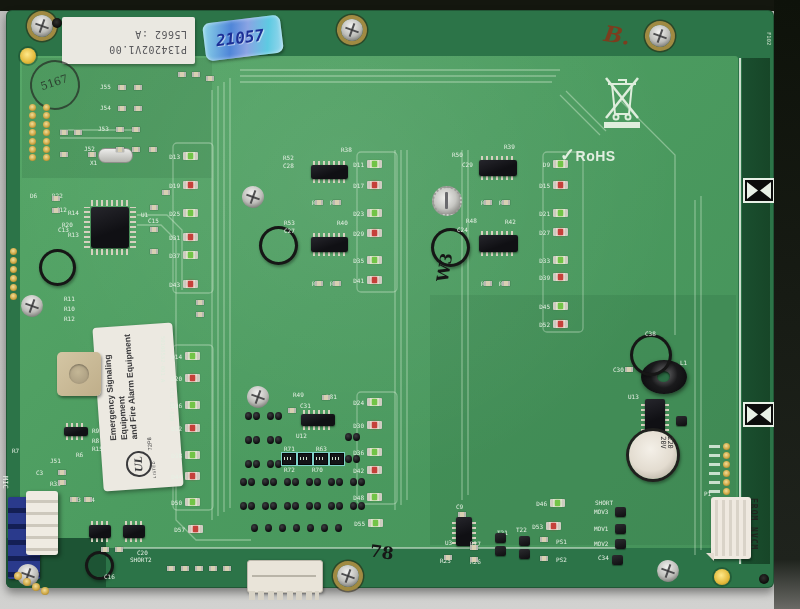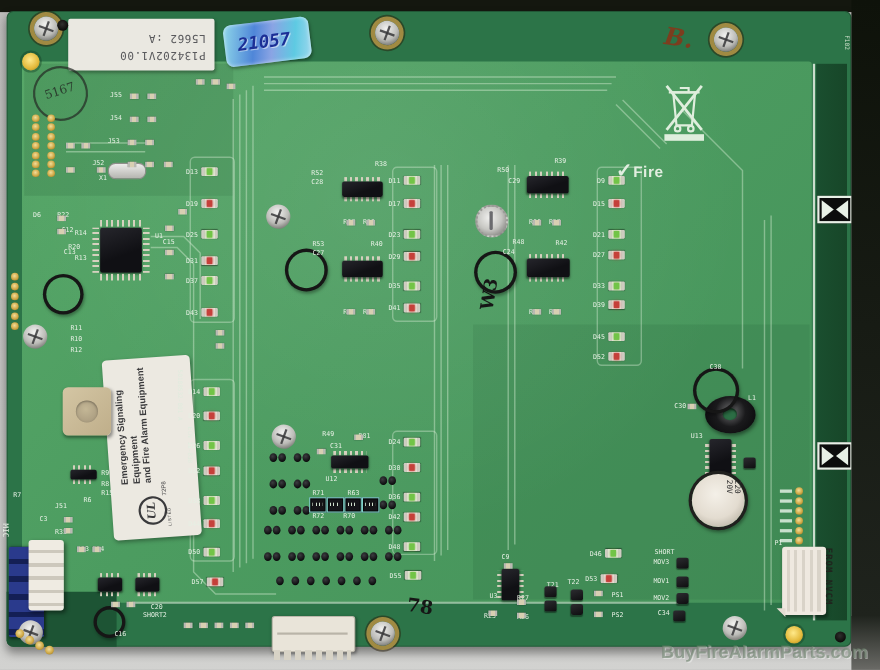--- a/index.html
+++ b/index.html
@@ -204,21 +204,21 @@
       <path d="M12 12 h28"></path>
       <path d="M22 8 h8 v4"></path>
     <circle cx="20" cy="45" r="2.5"></circle>
       <circle cx="32" cy="45" r="2.5"></circle>
     <path d="M10 6 L42 46" stroke-width="2.5"></path>
       <path d="M42 6 L10 46" stroke-width="2.5"></path>
     <rect x="8" y="50" width="36" height="6" fill="#dfeedd" stroke="none"></rect>
   </svg>
 
   <div class="abs rohs">
-    <span class="chk">✓</span><span>Fire</span>
+    <span class="chk">✓</span><span>RoHS</span>
   </div>
 
   <div class="abs ullabel">
     <div class="abs ullabel-in">
       <div class="ul-circle">UL</div>
       <div class="ul-listed">LISTED</div>
       <div class="ul-code">72P8</div>
       <div class="ul-lines">
         <div>Emergency Signaling</div>
         <div>Equipment</div>
@@ -795,14 +795,13 @@
       <div class="abs tick" style="left: 709px; top: 472px; width: 11px; height: 3px;"></div>
       <div class="abs pad" style="left: 723px; top: 479px; width: 7px; height: 7px;"></div>
       <div class="abs tick" style="left: 709px; top: 481px; width: 11px; height: 3px;"></div>
       <div class="abs pad" style="left: 723px; top: 488px; width: 7px; height: 7px;"></div>
       <div class="abs tick" style="left: 709px; top: 490px; width: 11px; height: 3px;"></div>
     </div>
 
   <div class="abs bg-right"></div>
   <div class="abs bg-right2"></div>
 
-  <div class="abs wm">BuyFireAlarmParts.com</div>
 </div>
 
 </body></html>

